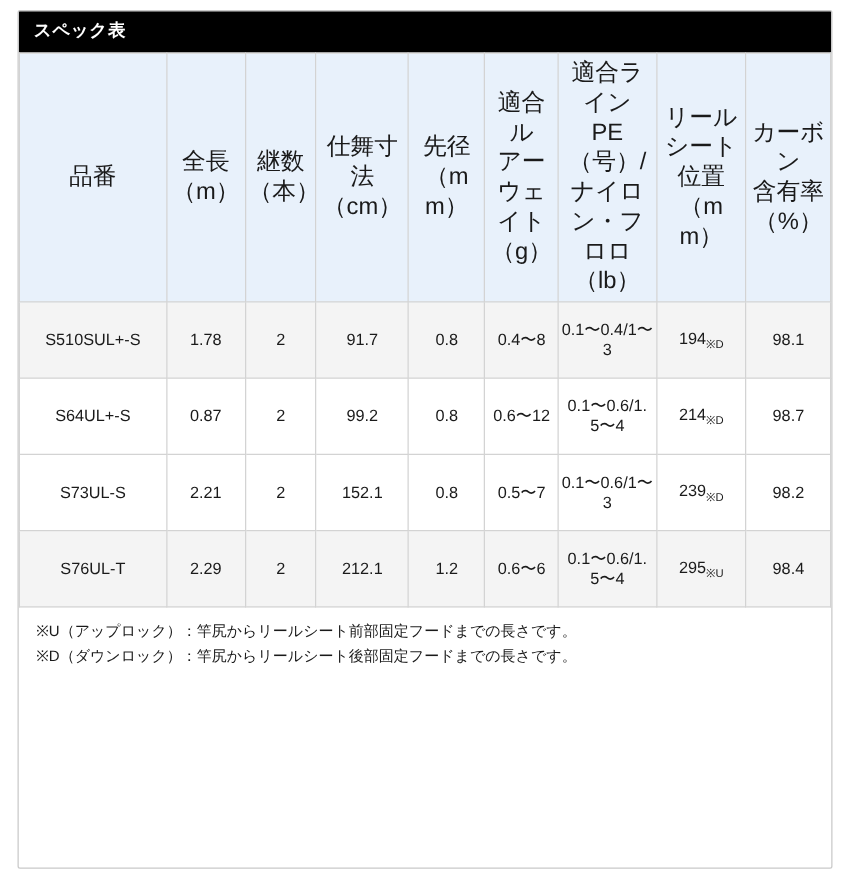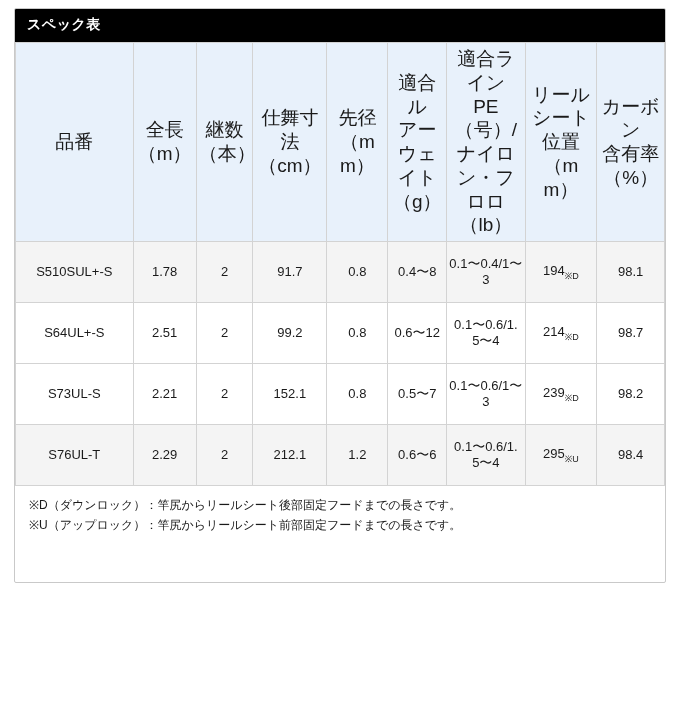--- a/index.html
+++ b/index.html
@@ -18,21 +18,21 @@
     width: 680px;
     height: 705px;
     box-sizing: border-box;
     padding: 8px 14px 10px 14px;
     background: #ffffff;
   }
   .spec-card {
     border: 1px solid #c9c9c9;
     border-radius: 2px;
     background: #ffffff;
-    height: 575px;
+    height: 687px;
     box-sizing: border-box;
     overflow: hidden;
   }
   .spec-header {
     background: #000000;
     color: #ffffff;
     font-size: 14px;
     font-weight: bold;
     padding: 7px 12px 8px 12px;
     letter-spacing: 0.5px;
@@ -174,21 +174,21 @@
           <td>2</td>
           <td>91.7</td>
           <td>0.8</td>
           <td>0.4〜8</td>
           <td>0.1〜0.4/1〜3</td>
           <td><span>194</span><span class="sup">※D</span></td>
           <td>98.1</td>
         </tr>
         <tr>
           <td class="model">S64UL+-S</td>
-          <td>2.51</td>
+          <td>0.87</td>
           <td>2</td>
           <td>99.2</td>
           <td>0.8</td>
           <td>0.6〜12</td>
           <td>0.1〜0.6/1.5〜4</td>
           <td><span>214</span><span class="sup">※D</span></td>
           <td>98.7</td>
         </tr>
         <tr>
           <td class="model">S73UL-S</td>
@@ -209,18 +209,18 @@
           <td>1.2</td>
           <td>0.6〜6</td>
           <td>0.1〜0.6/1.5〜4</td>
           <td><span>295</span><span class="sup">※U</span></td>
           <td>98.4</td>
         </tr>
       </tbody>
     </table>
 
     <div class="notes">
+      <div>※U（アップロック）：竿尻からリールシート前部固定フードまでの長さです。</div>
       <div>※D（ダウンロック）：竿尻からリールシート後部固定フードまでの長さです。</div>
-      <div>※U（アップロック）：竿尻からリールシート前部固定フードまでの長さです。</div>
     </div>
 
   </div>
 </div>
 
 </body></html>

